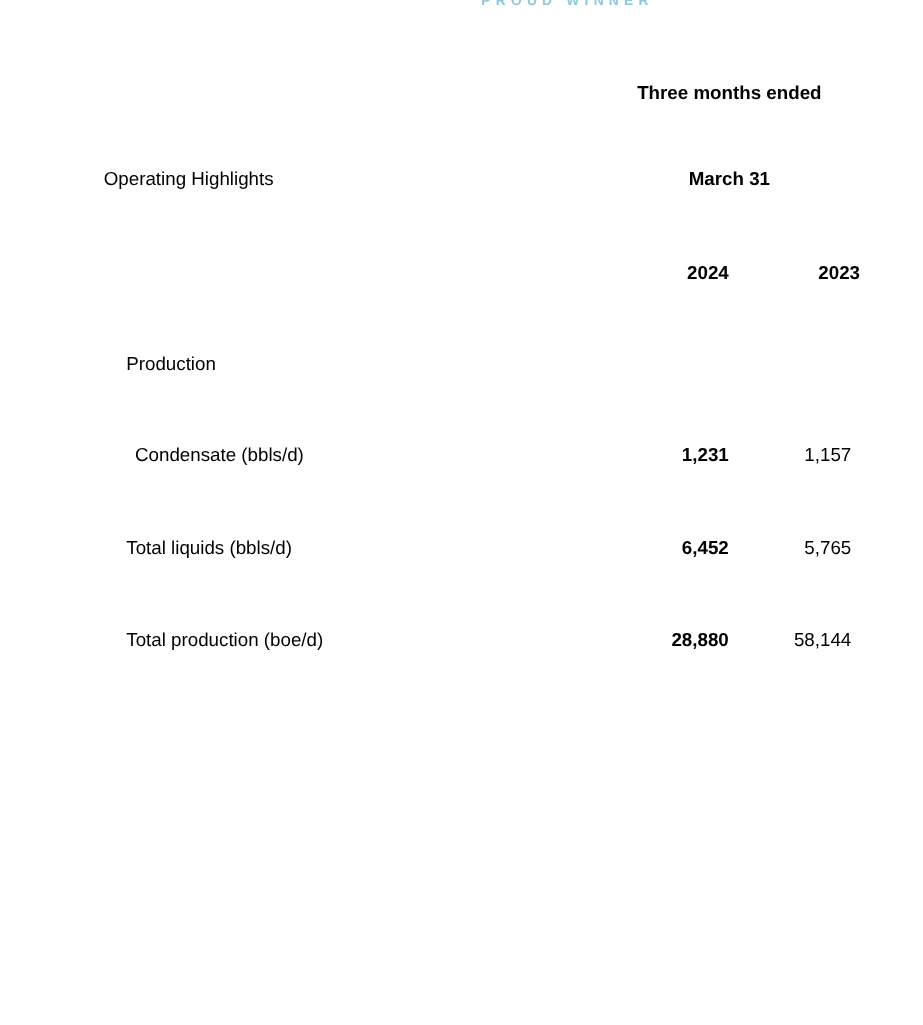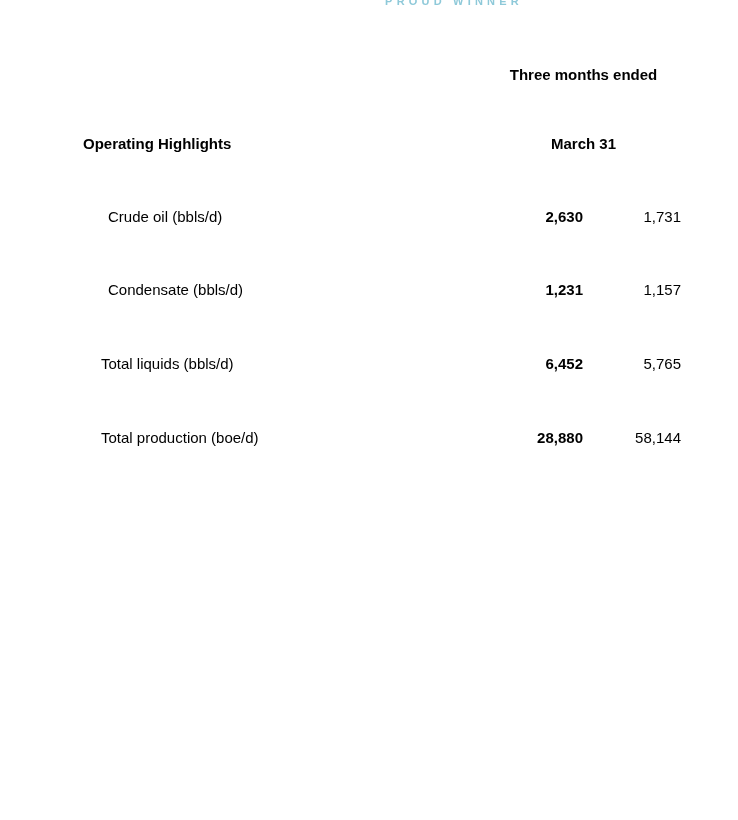--- a/index.html
+++ b/index.html
@@ -72,21 +72,21 @@
   .r-head-title td      { height: 69px; }
   .r-head-years td      { height: 75px; }
 
   .hdr-span {
     text-align: center;
     font-weight: 700;
     font-size: 15px;
     padding-right: 4px;
   }
   .hdr-title {
-    font-weight: 700;
+    font-weight: 400;
     font-size: 15px;
     padding-left: 11px;
   }
   .hdr-year {
     text-align: right;
     font-weight: 700;
     font-size: 15px;
     padding-right: 11px;
   }
 
@@ -141,34 +141,39 @@
       <tr class="r-head-top">
         <td></td>
         <td class="hdr-span" colspan="2">Three months ended</td>
       </tr>
 
       <tr class="r-head-title">
         <td class="hdr-title">Operating Highlights</td>
         <td class="hdr-span" colspan="2">March 31</td>
       </tr>
 
+      <tr class="r-head-years">
+        <td></td>
+        <td class="hdr-year">2024</td>
+        <td class="hdr-year">2023</td>
+      </tr>
 
       <tr class="rule-row">
         <td></td>
         <td></td>
         <td></td>
       </tr>
 
 
-
       <tr class="r-body">
-        <td class="lbl indent">Crude oil (bbls/d)</td>
-        <td class="num cur">2,630</td>
-        <td class="num prev">1,731</td>
-      </tr>
+        <td class="lbl sub">Production</td>
+        <td class="num cur"></td>
+        <td class="num prev"></td>
+      </tr>
+
 
       <tr class="r-body">
         <td class="lbl indent">Condensate (bbls/d)</td>
         <td class="num cur">1,231</td>
         <td class="num prev">1,157</td>
       </tr>
 
 
       <tr class="rule-row">
         <td></td>

